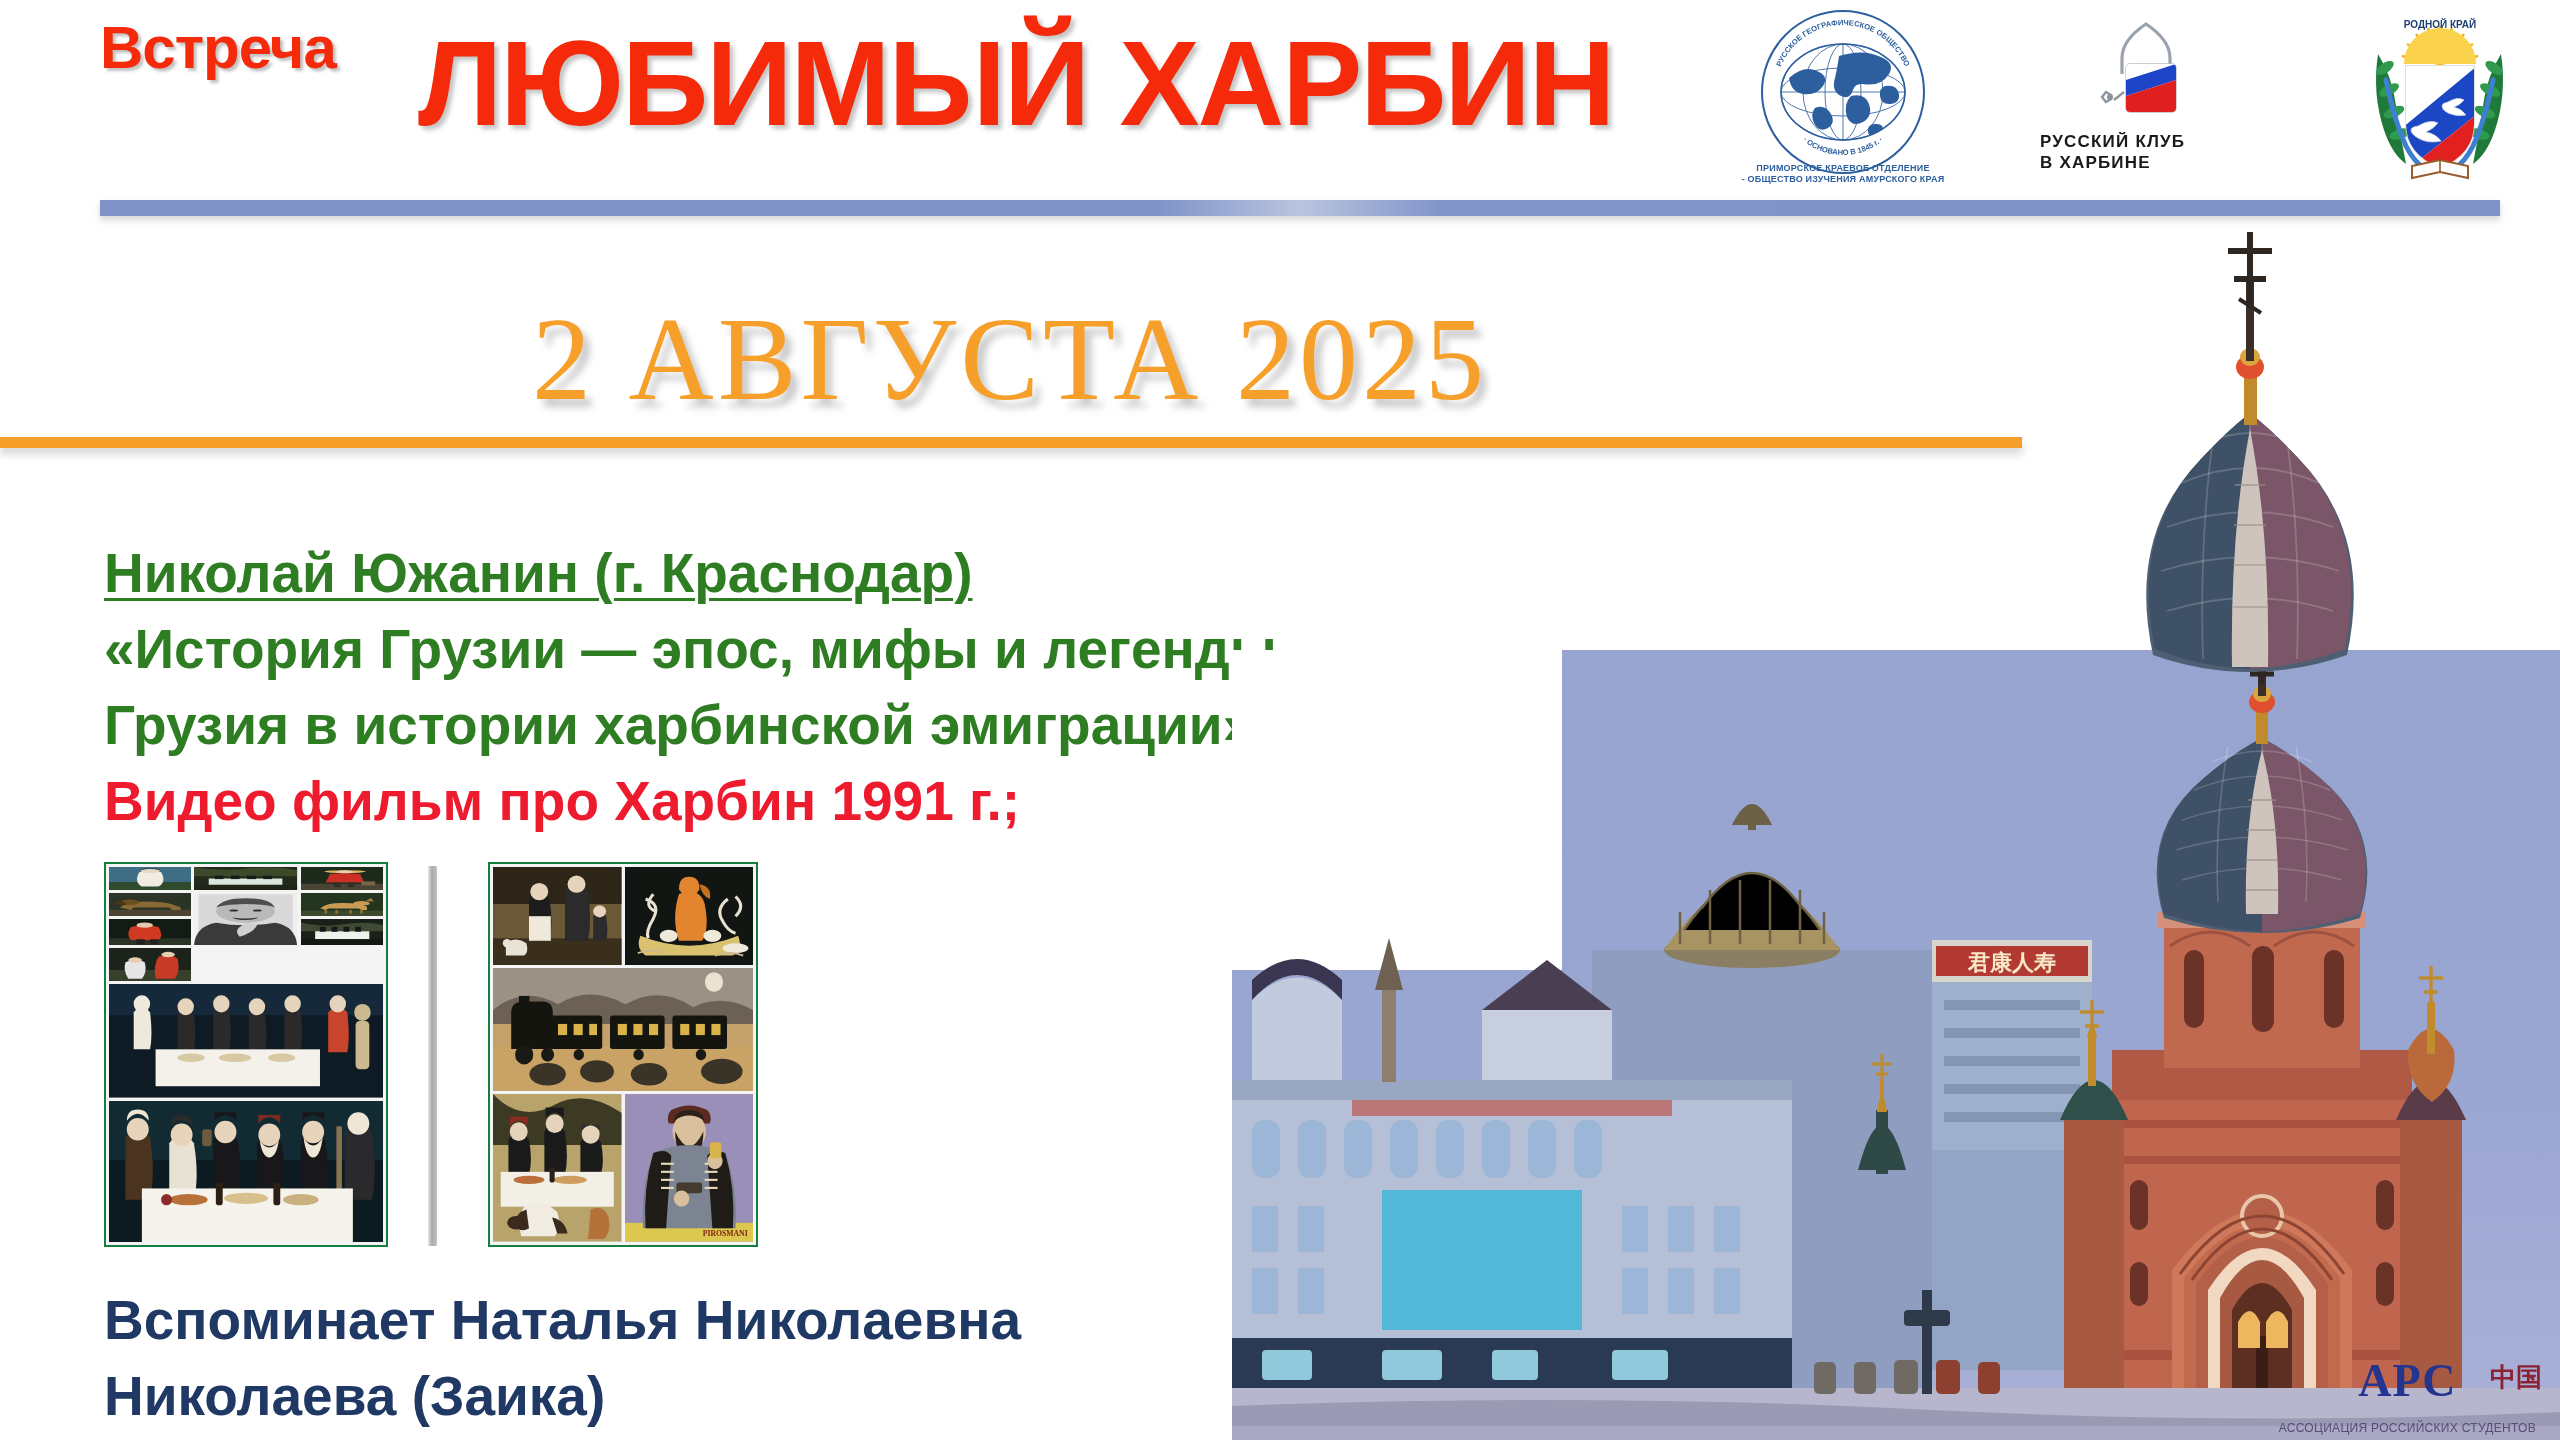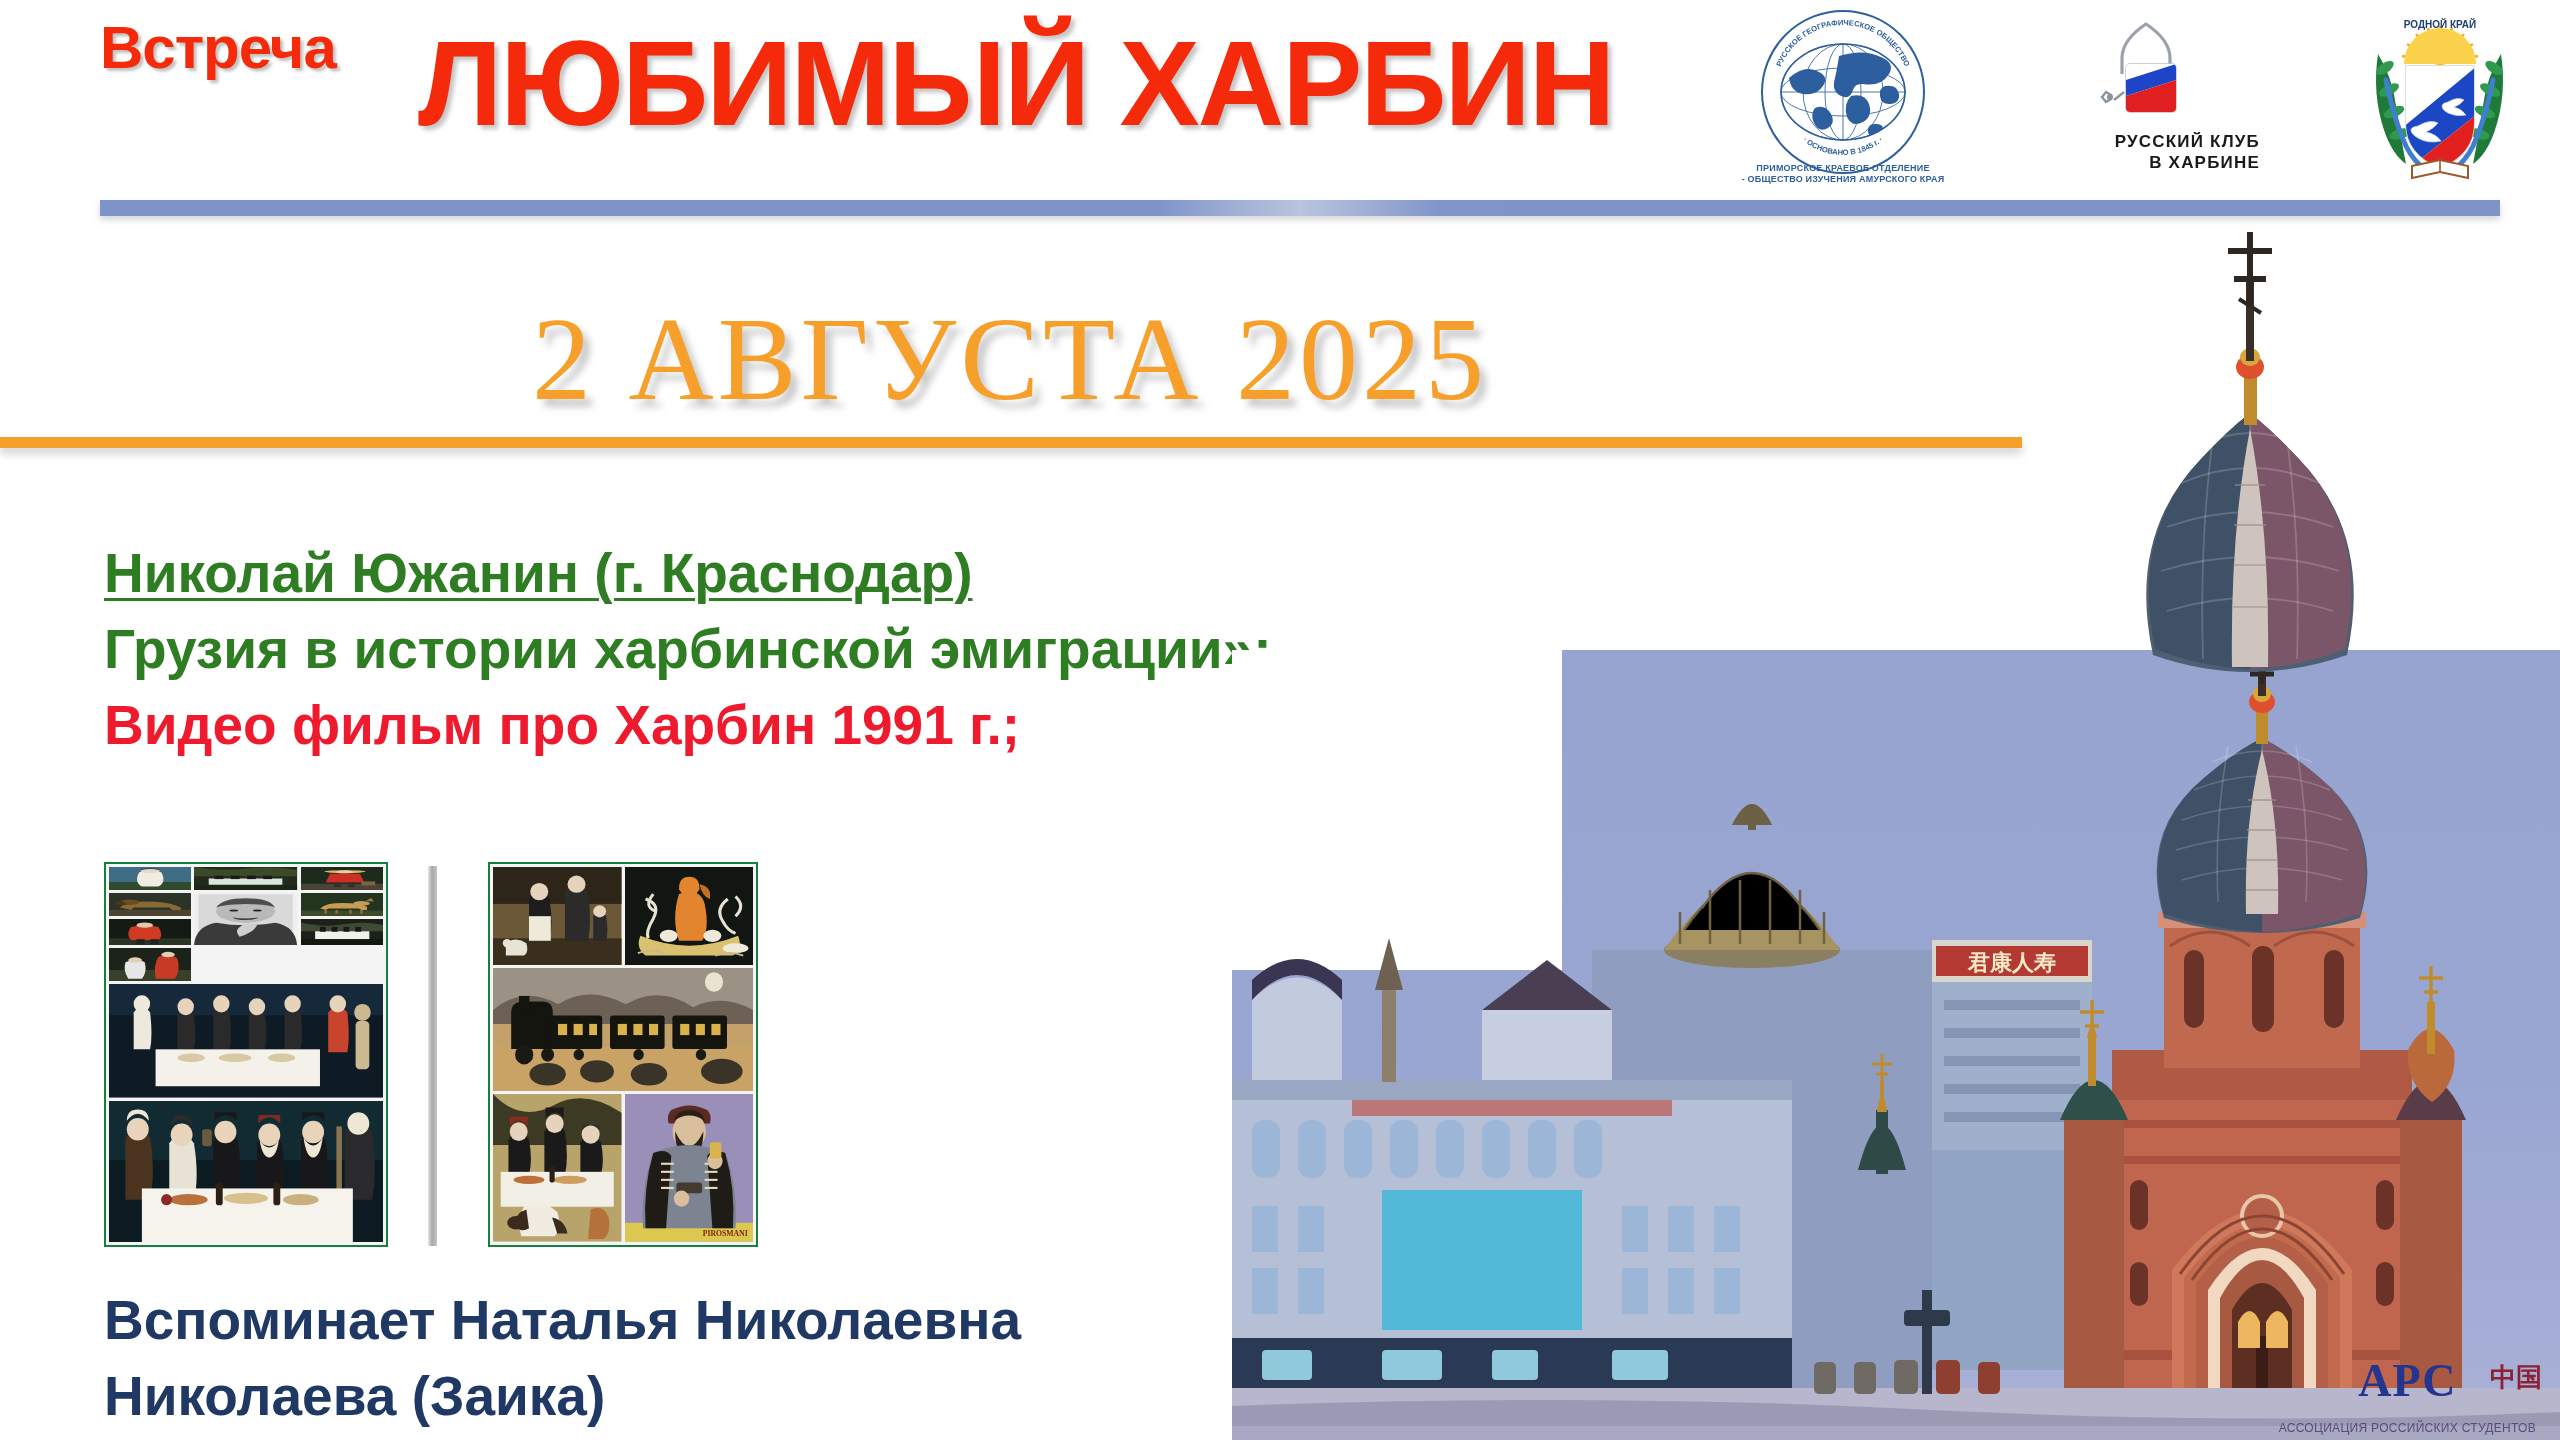--- a/index.html
+++ b/index.html
@@ -89,21 +89,21 @@
     left: 0; right: 0;
     top: 163px;
     text-align: center;
     color: #2d5f9e;
     font-size: 9px;
     line-height: 11px;
     font-weight: bold;
     letter-spacing: 0.2px;
   }
 
-  .logo-club { width: 220px; padding-top: 18px; text-align: right; }
+  .logo-club { width: 220px; padding-top: 18px; text-align: left; }
   .club-mark { position: relative; width: 120px; height: 108px; margin: 0 auto; }
   .club-caption {
     margin-top: 5px;
     color: #1a1a1a;
     font-size: 17px;
     font-weight: bold;
     line-height: 21px;
     letter-spacing: 1.2px;
   }
 
@@ -417,20 +417,21 @@
     </div>
 
     <div class="blue-bar"></div>
   </div>
 
   <div class="date-line">2  АВГУСТА  2025</div>
   <div class="date-rule"></div>
 
   <div class="body-text">
     <div class="body-line ln-green-u">Николай Южанин (г. Краснодар)</div>
+    <div class="body-line ln-green">«История Грузии — эпос, мифы и легенды.</div>
     <div class="body-line ln-green">Грузия в истории харбинской эмиграции»;</div>
     <div class="body-line ln-red">Видео фильм про Харбин 1991 г.;</div>
   </div>
 
   <div class="collage-wrap">
 
     <div class="collage collage-a">
       <div class="cell">
         <svg width="100%" height="100%" viewBox="0 0 60 80" preserveAspectRatio="none">
           <rect width="60" height="80" fill="#3f6d86"></rect>

